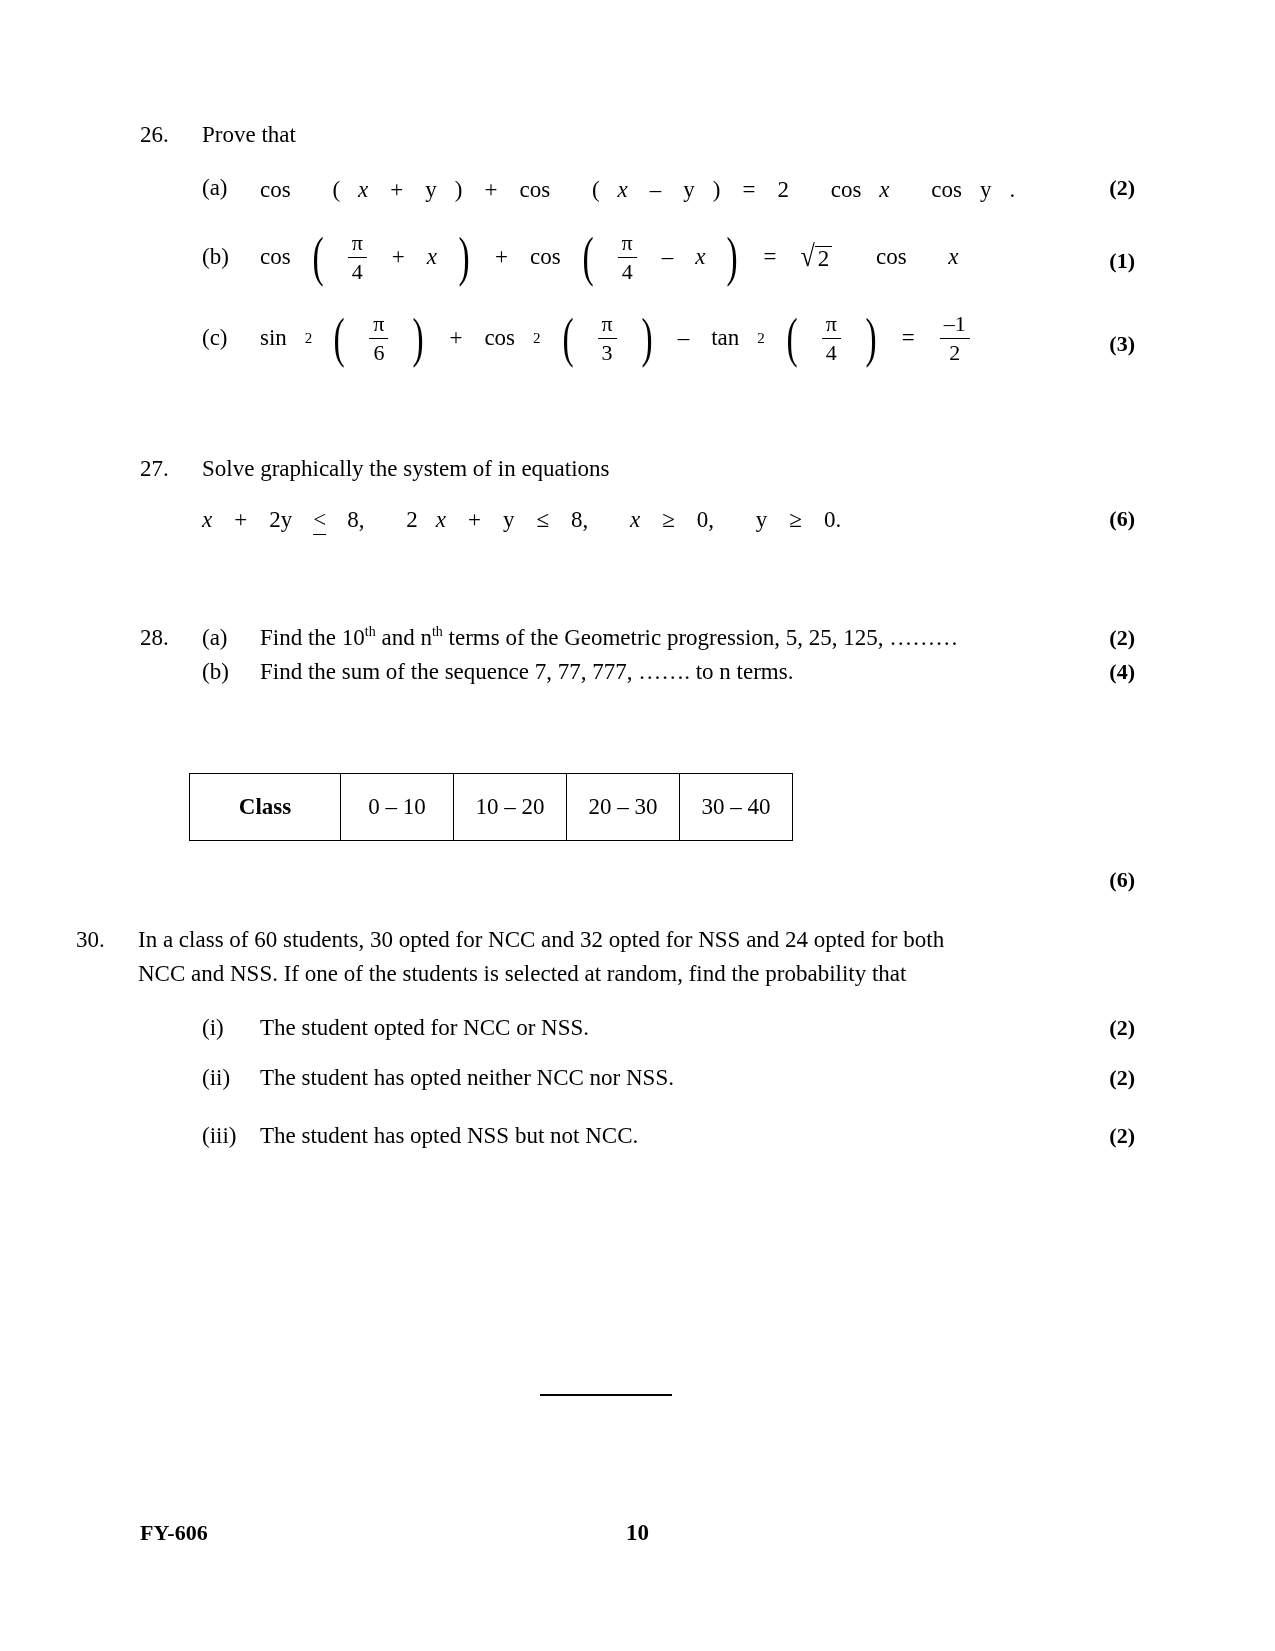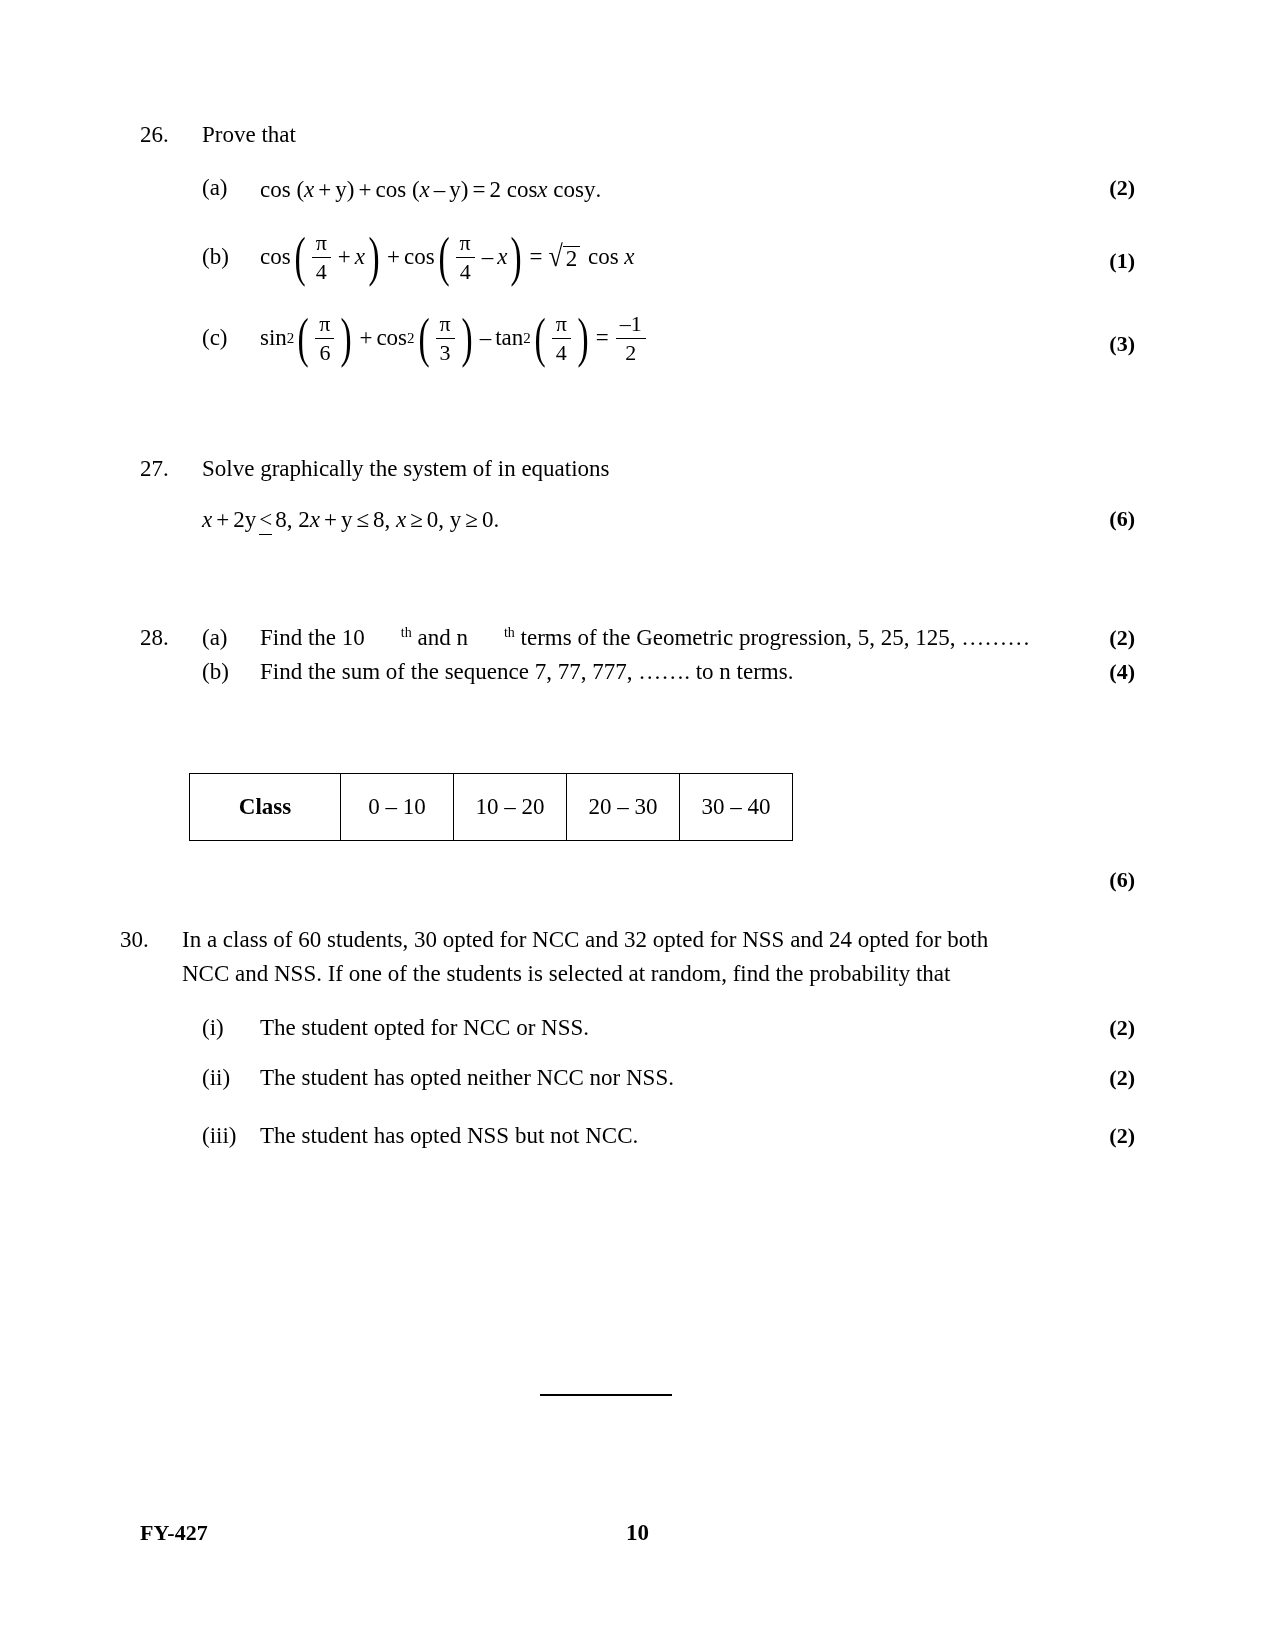--- a/index.html
+++ b/index.html
@@ -47,20 +47,21 @@
     line-height: 34px;
   }
 
   
   .math {
     font-family: "Liberation Serif", "DejaVu Serif", serif;
     font-size: 23px;
     display: inline-flex;
     align-items: center;
     vertical-align: middle;
+    gap: 18px;
   }
   .mi { font-style: italic; }
   .mo { padding: 0 4px; }
   .mfrac {
     display: inline-flex;
     flex-direction: column;
     align-items: center;
     vertical-align: middle;
     margin: 0 3px;
   }
@@ -84,21 +85,20 @@
   }
   .sup {
     font-size: 15px;
     vertical-align: super;
     line-height: 1;
   }
   .supth {
     font-size: 14px;
     vertical-align: super;
     line-height: 1;
-    margin-left: 36px;
   }
   .sqrt {
     display: inline-flex;
     align-items: stretch;
     margin: 0 2px;
   }
   .sqrt .radical {
     font-size: 26px;
     line-height: 26px;
     transform: scaleY(1.15);
@@ -277,38 +277,38 @@
         </tr>
       </tbody>
     </table>
 
     <div class="line" style="margin-top:22px;height:34px;">
       <span class="marks" style="right:140px;">(6)</span>
     </div>
   </div>
 
   <div class="qblock" style="margin-top:26px;">
-    <div class="line" style="padding-left:120px;">
+    <div class="line" style="padding-left:76px;">
       <span style="display:inline-block;width:62px;vertical-align:top;">30.</span><span style="display:inline-block;width:832px;vertical-align:top;"><span style="display:block;">In a class of 60 students, 30 opted for NCC and 32 opted for NSS and 24 opted for both</span><span style="display:block;">NCC and NSS. If one of the students is selected at random, find the probability that</span></span>
     </div>
 
     <div class="line ind-a" style="margin-top:20px;">
       <span style="display:inline-block;width:58px;">(i)</span><span>The student opted for NCC or NSS.</span>
       <span class="marks" style="right:140px;">(2)</span>
     </div>
     <div class="line ind-a" style="margin-top:16px;">
       <span style="display:inline-block;width:58px;">(ii)</span><span>The student has opted neither NCC nor NSS.</span>
       <span class="marks" style="right:140px;">(2)</span>
     </div>
     <div class="line ind-a" style="margin-top:24px;">
       <span style="display:inline-block;width:58px;">(iii)</span><span>The student has opted NSS but not NCC.</span>
       <span class="marks" style="right:140px;">(2)</span>
     </div>
   </div>
 
   <div class="rule"></div>
 
   <div class="footer">
-    <span class="footer-code">FY-427</span>
+    <span class="footer-code">FY-606</span>
     <span class="footer-page">10</span>
   </div>
 
 </div>
 
 </body></html>

